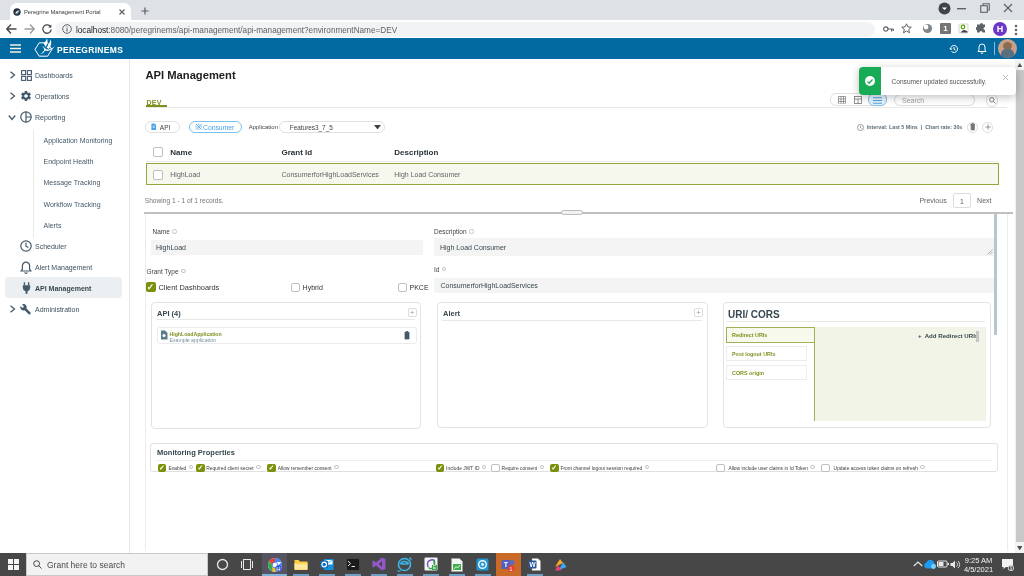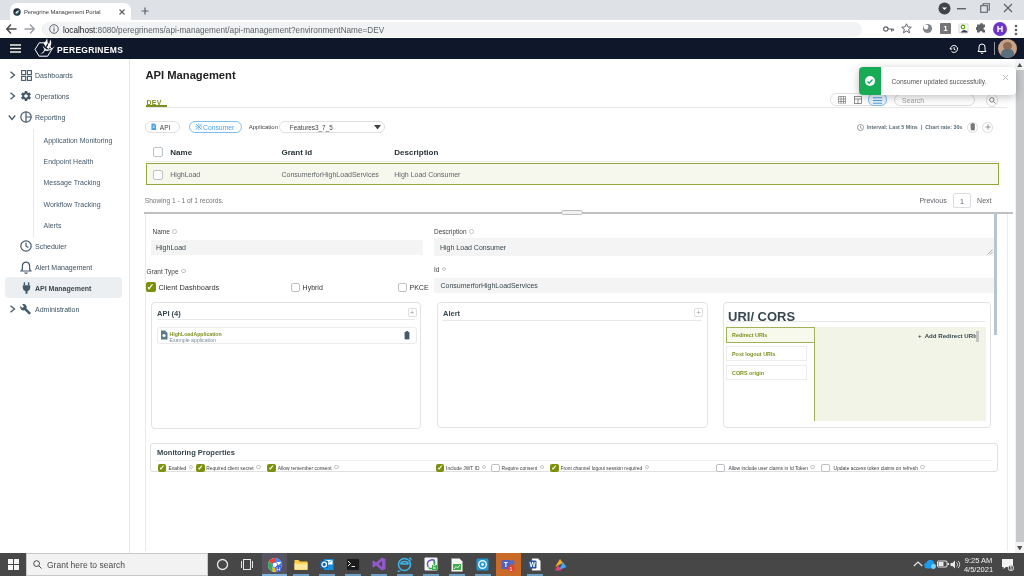--- a/index.html
+++ b/index.html
@@ -6,22 +6,22 @@
 html,body { width:1024px; height:576px; overflow:hidden; }
 body { font-family:"Liberation Sans", sans-serif; position:relative; background:#fff; }
 .abs, .navrow, .subrow { white-space:nowrap; }
 .abs { position:absolute; }
 svg { display:block; }
 
 #tabstrip { position:absolute; left:0; top:0; width:1024px; height:20px; background:#dee1e6; }
 #tab { position:absolute; left:10px; top:3px; width:121px; height:17px; background:#fff; border-radius:7px 7px 0 0; }
 #tabtitle { position:absolute; left:14px; top:6px; font-size:5.9px; letter-spacing:-0.08px; color:#3c4043; white-space:nowrap; }
 #addrbar { position:absolute; left:0; top:20px; width:1024px; height:18px; background:#fff; }
-#urlpill { position:absolute; left:42px; top:1.5px; width:820px; height:15px; background:#f1f3f4; border-radius:8px; }
-#appheader { position:absolute; left:0; top:38px; width:1024px; height:21px; background:#0f172a; }
+#urlpill { position:absolute; left:55px; top:1.5px; width:820px; height:15px; background:#f1f3f4; border-radius:8px; }
+#appheader { position:absolute; left:0; top:38px; width:1024px; height:21px; background:#0369a1; }
 
 #sidebar { position:absolute; left:0; top:59px; width:130px; height:494px; background:#fff; border-right:1px solid #e4e6e8; }
 .navrow { position:absolute; left:0; width:130px; height:20px; font-size:7px; color:#3c5160; white-space:nowrap; }
 .navrow .lbl { position:absolute; left:35px; top:7px; }
 .subrow { position:absolute; left:43.5px; font-size:7px; color:#44596a; white-space:nowrap; }
 
 #content { position:absolute; left:130px; top:59px; width:885px; height:494px; background:#fff; }
 .ibadge { display:inline-block; width:4.5px; height:4.5px; border:1px solid #c5c5c5; border-radius:50%; vertical-align:0.5px; margin-left:2.5px; }
 .cb { position:absolute; width:9px; height:9px; border:1px solid #bcc0c4; border-radius:2px; background:#fff; }
 .cbon { position:absolute; width:10px; height:10px; border-radius:2px; background:#7c900c; color:#fff; font-size:9px; line-height:10px; text-align:center; font-weight:bold; }
@@ -332,21 +332,21 @@
   <svg class="abs" style="left:274px;top:272px" width="6" height="8.5" viewBox="0 0 6 8.5">
       <path d="M0.5 1.5 H5.5 M2 1.5 V0.5 H4 V1.5 M1 2 H5 V8 H1 Z" fill="#44596a" stroke="#44596a" stroke-width="0.8"></path>
     </svg>
 
   <div class="abs" style="left:307px;top:243px;width:271px;height:126px;border:1px solid #e3e3e3;border-radius:4px;background:#fff"></div>
   <div class="abs" style="left:313px;top:250px;font-size:7.5px;font-weight:bold;color:#37474f">Alert</div>
   <div class="abs" style="left:312px;top:261px;width:260px;height:1px;background:#e8e8e8"></div>
   <div class="abs" style="left:564px;top:249px;width:9px;height:9px;border:1px solid #dcdcdc;border-radius:2px;color:#9e9e9e;font-size:8px;line-height:8px;text-align:center">+</div>
 
   <div class="abs" style="left:592.5px;top:243px;width:268px;height:126px;border:1px solid #e3e3e3;border-radius:4px;background:#fff"></div>
-  <div class="abs" style="left:598px;top:250px;font-size:13px;font-weight:bold;color:#37474f">URI/ CORS</div>
+  <div class="abs" style="left:598px;top:250px;font-size:10px;font-weight:bold;color:#37474f">URI/ CORS</div>
   <div class="abs" style="left:597px;top:262px;width:258px;height:1px;background:#e8e8e8"></div>
   <div class="abs" style="left:684.5px;top:267.5px;width:171px;height:94.5px;background:#f2f4e8"></div>
   <div class="abs" style="left:683.5px;top:267.5px;width:1.5px;height:94.5px;background:#a3b05a"></div>
   <div class="abs" style="left:595.5px;top:267.5px;width:88.5px;height:16.5px;background:#f7f9ec;border:1px solid #a3b05a;border-right:none"></div>
   <div class="abs" style="left:602px;top:273px;font-size:5.4px;font-weight:bold;color:#7d8f1d">Redirect URIs</div>
   <div class="abs" style="left:595.5px;top:287px;width:81.5px;height:15px;background:#fff;border:1px solid #ececec"></div>
   <div class="abs" style="left:602px;top:292px;font-size:5.4px;font-weight:bold;color:#7d8f1d">Post logout URIs</div>
   <div class="abs" style="left:595.5px;top:306px;width:81.5px;height:15px;background:#fff;border:1px solid #ececec"></div>
   <div class="abs" style="left:602px;top:311px;font-size:5.4px;font-weight:bold;color:#7d8f1d">CORS origin</div>
   <div class="abs" style="left:788px;top:273px;font-size:6.1px;font-weight:bold;color:#37474f">+&nbsp; Add Redirect URIs</div>

